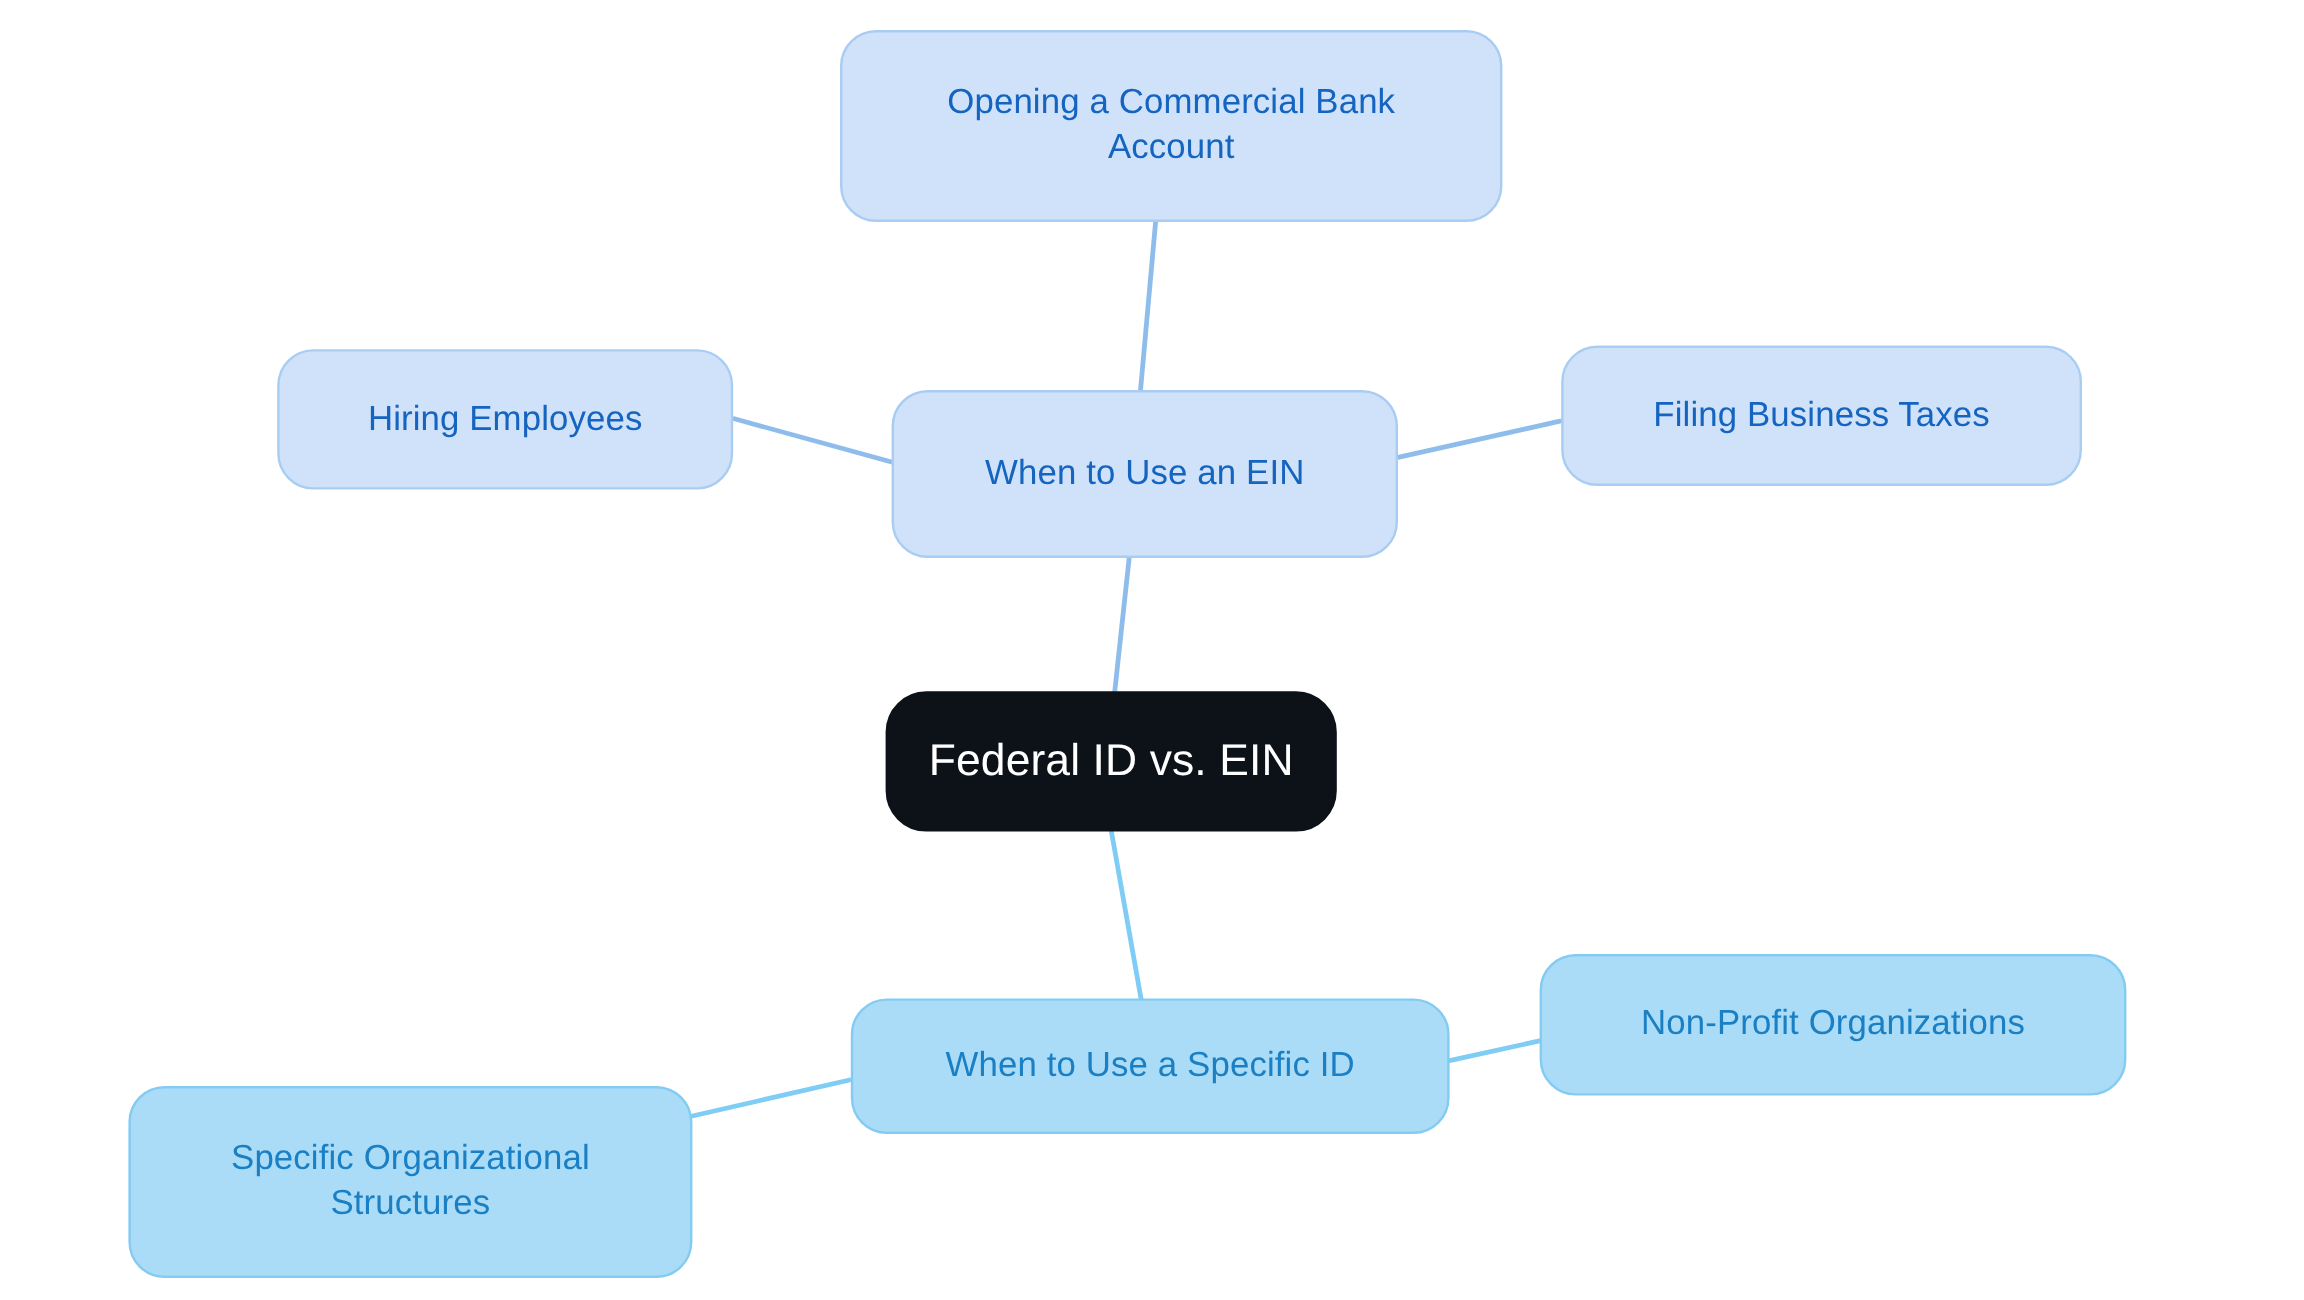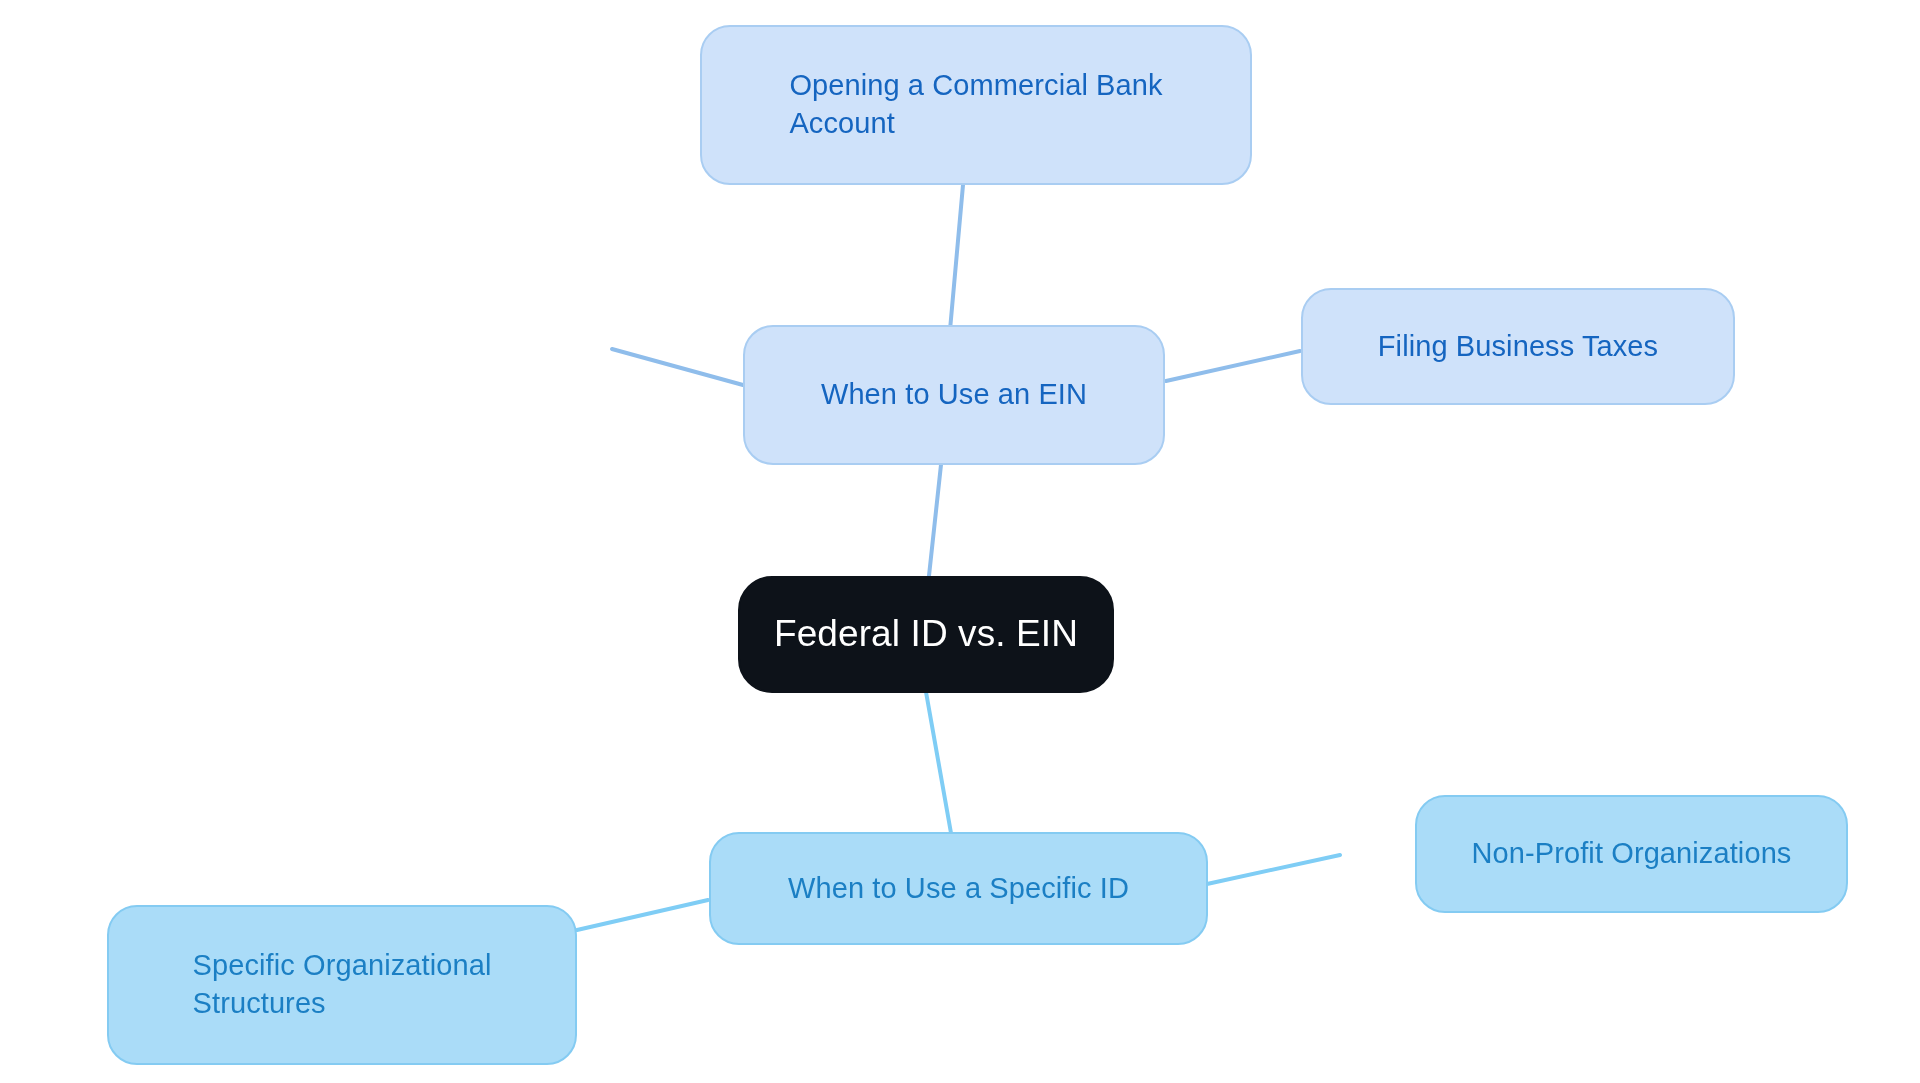--- a/index.html
+++ b/index.html
@@ -26,20 +26,21 @@
     width: 1920px;
     height: 1083px;
     pointer-events: none;
   }
   .node {
     position: absolute;
     box-sizing: border-box;
     display: flex;
     align-items: center;
     justify-content: center;
+    text-align: center;
     border-radius: 30px;
     border-style: solid;
     border-width: 2px;
     line-height: 1.30;
     white-space: pre-line;
     letter-spacing: 0.1px;
     z-index: 5;
   }
   .node-root {
     background: #0d1219;
@@ -74,27 +75,28 @@
     <path d="M 928 585 L 944 437" stroke="#8fbdeb" stroke-width="4" fill="none" stroke-linecap="round"></path>
 
     <path d="M 926 692 L 951 833" stroke="#7fcdf5" stroke-width="4" fill="none" stroke-linecap="round"></path>
     <path d="M 1207 884 L 1340 855" stroke="#7fcdf5" stroke-width="4" fill="none" stroke-linecap="round"></path>
     <path d="M 708 900 L 577 930" stroke="#7fcdf5" stroke-width="4" fill="none" stroke-linecap="round"></path>
   </svg>
 
   <div class="node node-ein leaf-title" style="left:700px; top:25px; width:552px; height:160px;">Opening a Commercial Bank
 Account</div>
 
+  <div class="node node-ein leaf-title" style="left:231px; top:291px; width:380px; height:117px;">Hiring Employees</div>
 
   <div class="node node-ein leaf-title" style="left:1301px; top:288px; width:434px; height:117px;">Filing Business Taxes</div>
 
   <div class="node node-ein branch-title" style="left:743px; top:325px; width:422px; height:140px;">When to Use an EIN</div>
 
   <div class="node node-root" style="left:738px; top:576px; width:376px; height:117px;">Federal ID vs. EIN</div>
 
   <div class="node node-fed branch-title" style="left:709px; top:832px; width:499px; height:113px;">When to Use a Specific ID</div>
 
-  <div class="node node-fed leaf-title" style="left:1415px; top:795px; width:433px; height:118px;">Non-Profit Organizations</div>
+  <div class="node node-fed leaf-title" style="left:1283px; top:795px; width:489px; height:118px;">Non-Profit Organizations</div>
 
   <div class="node node-fed leaf-title" style="left:107px; top:905px; width:470px; height:160px;">Specific Organizational
 Structures</div>
 
 </div>
 
 </body></html>

